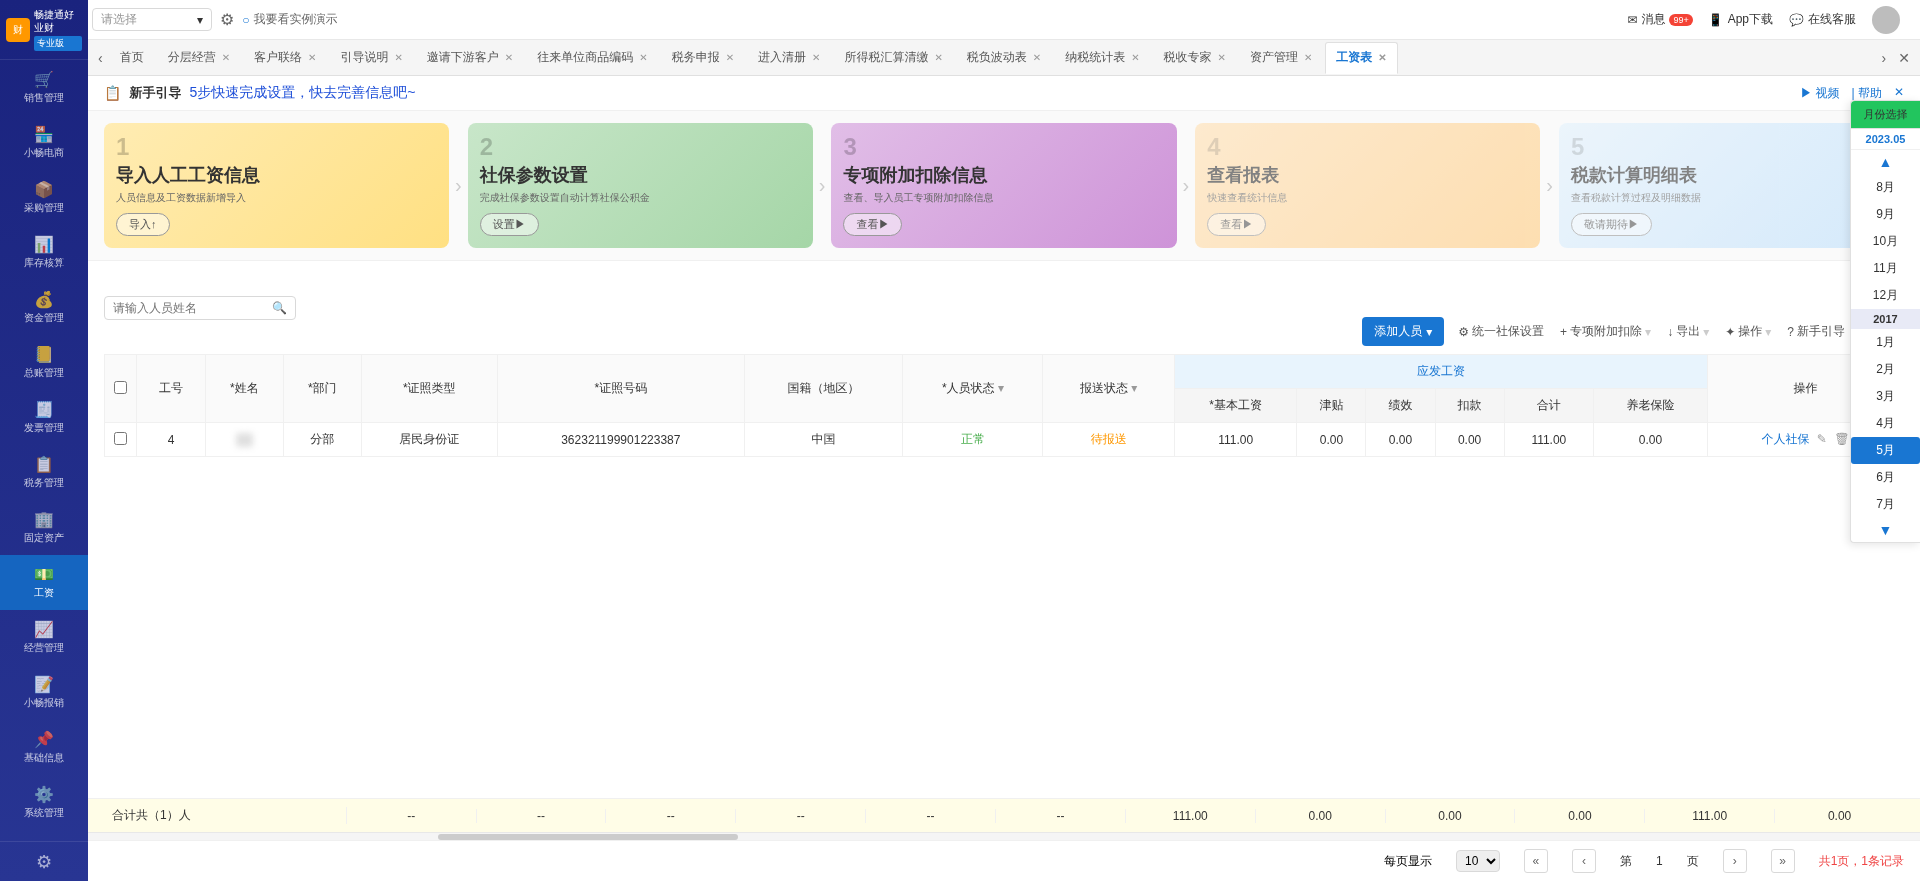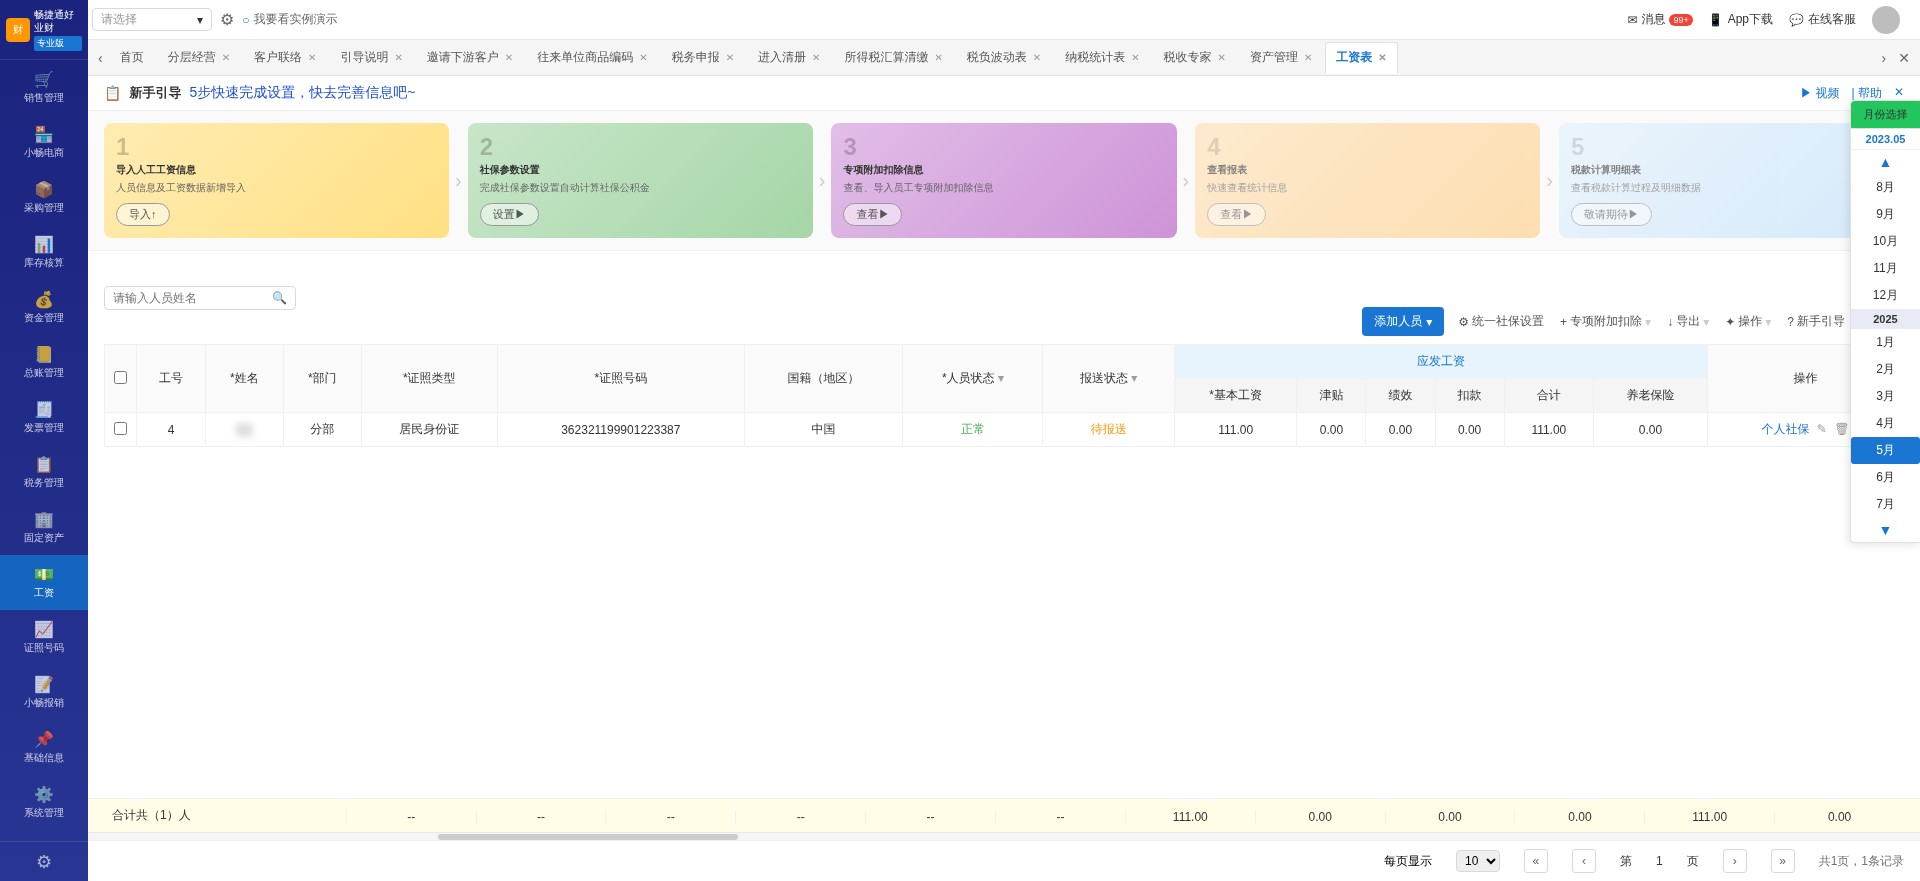--- a/index.html
+++ b/index.html
@@ -94,21 +94,21 @@
       display: flex; padding: 12px 16px; gap: 0; background: #fafafa;
       border-bottom: 1px solid #f0f0f0; flex-shrink: 0; align-items: center;
     }
     .guide-step { flex: 1; border-radius: 8px; padding: 12px; position: relative; }
     .guide-step-1 { background: linear-gradient(135deg, #ffecb3, #ffe082); }
     .guide-step-2 { background: linear-gradient(135deg, #c8e6c9, #a5d6a7); }
     .guide-step-3 { background: linear-gradient(135deg, #e1bee7, #ce93d8); }
     .guide-step-4 { background: linear-gradient(135deg, #ffe0b2, #ffcc80); opacity: 0.6; }
     .guide-step-5 { background: linear-gradient(135deg, #e3f2fd, #bbdefb); opacity: 0.6; }
     .guide-step-num { font-size: 24px; font-weight: bold; color: rgba(0,0,0,0.2); line-height: 1; }
-    .guide-step-title { font-size: 10px; font-weight: bold; color: #333; margin-top: 4px; }
+    .guide-step-title { font-size: 18px; font-weight: bold; color: #333; margin-top: 4px; }
     .guide-step-desc { font-size: 10px; color: #666; margin-top: 4px; line-height: 1.4; }
     .guide-step-btn {
       display: inline-block; margin-top: 8px; padding: 3px 12px;
       border: 1px solid #999; border-radius: 12px; font-size: 11px; cursor: pointer;
       color: #555; background: rgba(255,255,255,0.5);
     }
     .guide-arrow {
       font-size: 20px; color: #ccc; padding: 0 6px; flex-shrink: 0;
     }
 
@@ -149,21 +149,21 @@
     .col-checkbox { width: 32px; }
     .status-normal { color: #4caf50; }
     .status-pending { color: #ff9800; }
     .action-link { color: #1976d2; cursor: pointer; margin: 0 2px; font-size: 12px; }
     .action-icon { color: #999; cursor: pointer; margin: 0 2px; }
     .name-blur { filter: blur(3px); user-select: none; background: #e0e0e0; color: transparent; border-radius: 2px; }
 
     
     .table-footer {
       background: #fffde7; border-top: 1px solid #f0f0f0;
-      display: flex; align-items: flex-end; padding: 8px 16px; flex-shrink: 0;
+      display: flex; align-items: center; padding: 8px 16px; flex-shrink: 0;
     }
     .footer-cell {
       flex: 1; text-align: center; color: #333; font-size: 12px;
       border-right: 1px solid #f0f0f0; padding: 0 8px;
     }
     .footer-cell:last-child { border-right: none; }
     .footer-cell.summary-label { text-align: left; flex: 2; }
 
     
     .scroll-bar-area {
@@ -178,21 +178,21 @@
     }
     .page-size-select {
       border: 1px solid #d9d9d9; border-radius: 4px; padding: 2px 4px; font-size: 12px;
     }
     .page-btn {
       width: 24px; height: 24px; border: 1px solid #d9d9d9; border-radius: 3px;
       display: flex; align-items: center; justify-content: center; cursor: pointer;
       color: #666; font-size: 12px; background: #fff;
     }
     .page-num { color: #333; font-size: 12px; }
-    .page-total { color: #737373; font-size: 12px; }
+    .page-total { color: #ef4444; font-size: 12px; }
 
     
     .month-panel {
       position: fixed; right: 0; top: 100px; width: 70px; background: #fff;
       border: 1px solid #e0e0e0; border-right: none; border-radius: 4px 0 0 4px;
       box-shadow: -2px 2px 8px rgba(0,0,0,0.1); z-index: 200;
     }
     .month-panel-header {
       background: #22c55e; padding: 6px 4px; text-align: center;
       font-size: 11px; color: #333; border-bottom: 1px solid #e0e0e0; border-radius: 4px 0 0 0;
@@ -264,21 +264,21 @@
       <div class="sidebar-item">
     <span class="sidebar-item-icon">🏢</span>
     <span style="font-size:10px;">固定资产</span>
   </div>
       <div class="sidebar-item active">
     <span class="sidebar-item-icon">💵</span>
     <span style="font-size:10px;">工资</span>
   </div>
       <div class="sidebar-item">
     <span class="sidebar-item-icon">📈</span>
-    <span style="font-size:10px;">证照号码</span>
+    <span style="font-size:10px;">经营管理</span>
   </div>
       <div class="sidebar-item">
     <span class="sidebar-item-icon">📝</span>
     <span style="font-size:10px;">小畅报销</span>
   </div>
       <div class="sidebar-item">
     <span class="sidebar-item-icon">📌</span>
     <span style="font-size:10px;">基础信息</span>
   </div>
       <div class="sidebar-item">
@@ -586,21 +586,21 @@
 <div class="month-panel" id="month-panel">
   <div class="month-panel-header">月份选择</div>
   <div class="month-panel-year">2023.05</div>
   <div class="month-nav-arrow">▲</div>
   <div id="month-items">
       <div class="month-item">8月</div>
       <div class="month-item">9月</div>
       <div class="month-item">10月</div>
       <div class="month-item">11月</div>
       <div class="month-item">12月</div>
-      <div style="text-align: center; font-size: 11px; font-weight: bold; color: rgb(51, 51, 51); padding: 4px; background: rgb(232, 234, 246);">2025</div>
+      <div style="text-align: center; font-size: 11px; font-weight: bold; color: rgb(51, 51, 51); padding: 4px; background: rgb(232, 234, 246);">2017</div>
       <div class="month-item">1月</div>
       <div class="month-item">2月</div>
       <div class="month-item">3月</div>
       <div class="month-item">4月</div>
       <div class="month-item active">5月</div>
       <div class="month-item">6月</div>
       <div class="month-item">7月</div>
     </div>
   <div class="month-nav-arrow">▼</div>
 </div>

